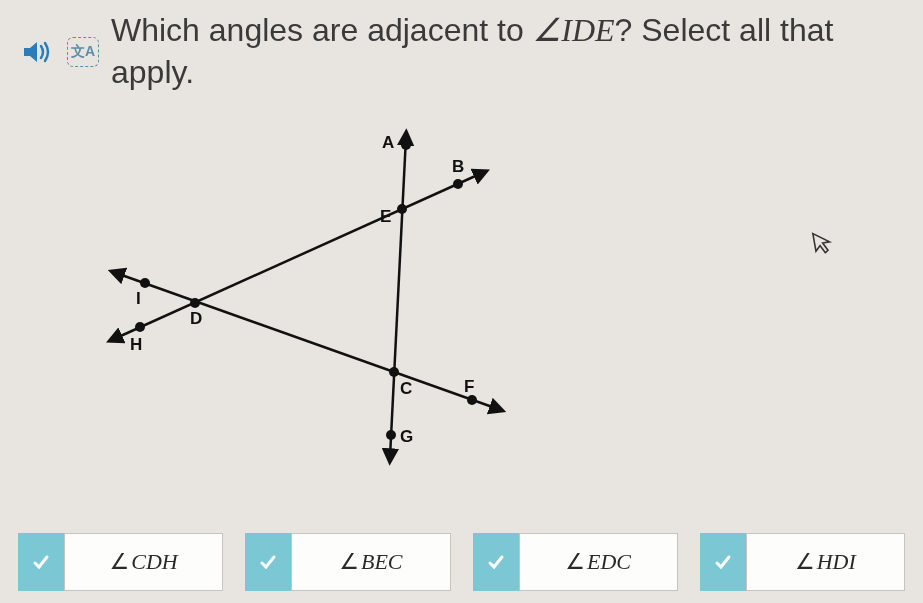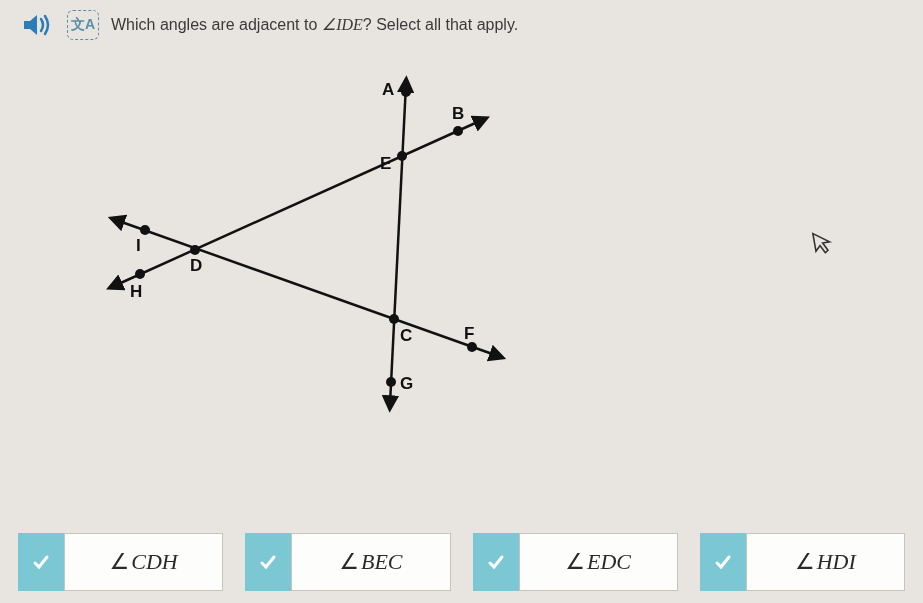--- a/index.html
+++ b/index.html
@@ -33,21 +33,21 @@
     color: #5b8ea8;
     font-size: 14px;
     font-weight: bold;
     display: flex;
     align-items: center;
     justify-content: center;
     flex-shrink: 0;
     position: relative;
   }
   .question {
-    font-size: 16px;
+    font-size: 32px;
     color: #3a3a3a;
     line-height: 1.3;
   }
   .angle-sym {
     font-style: italic;
     font-family: 'Times New Roman', serif;
   }
   .diagram-area {
     position: relative;
     width: 520px;

